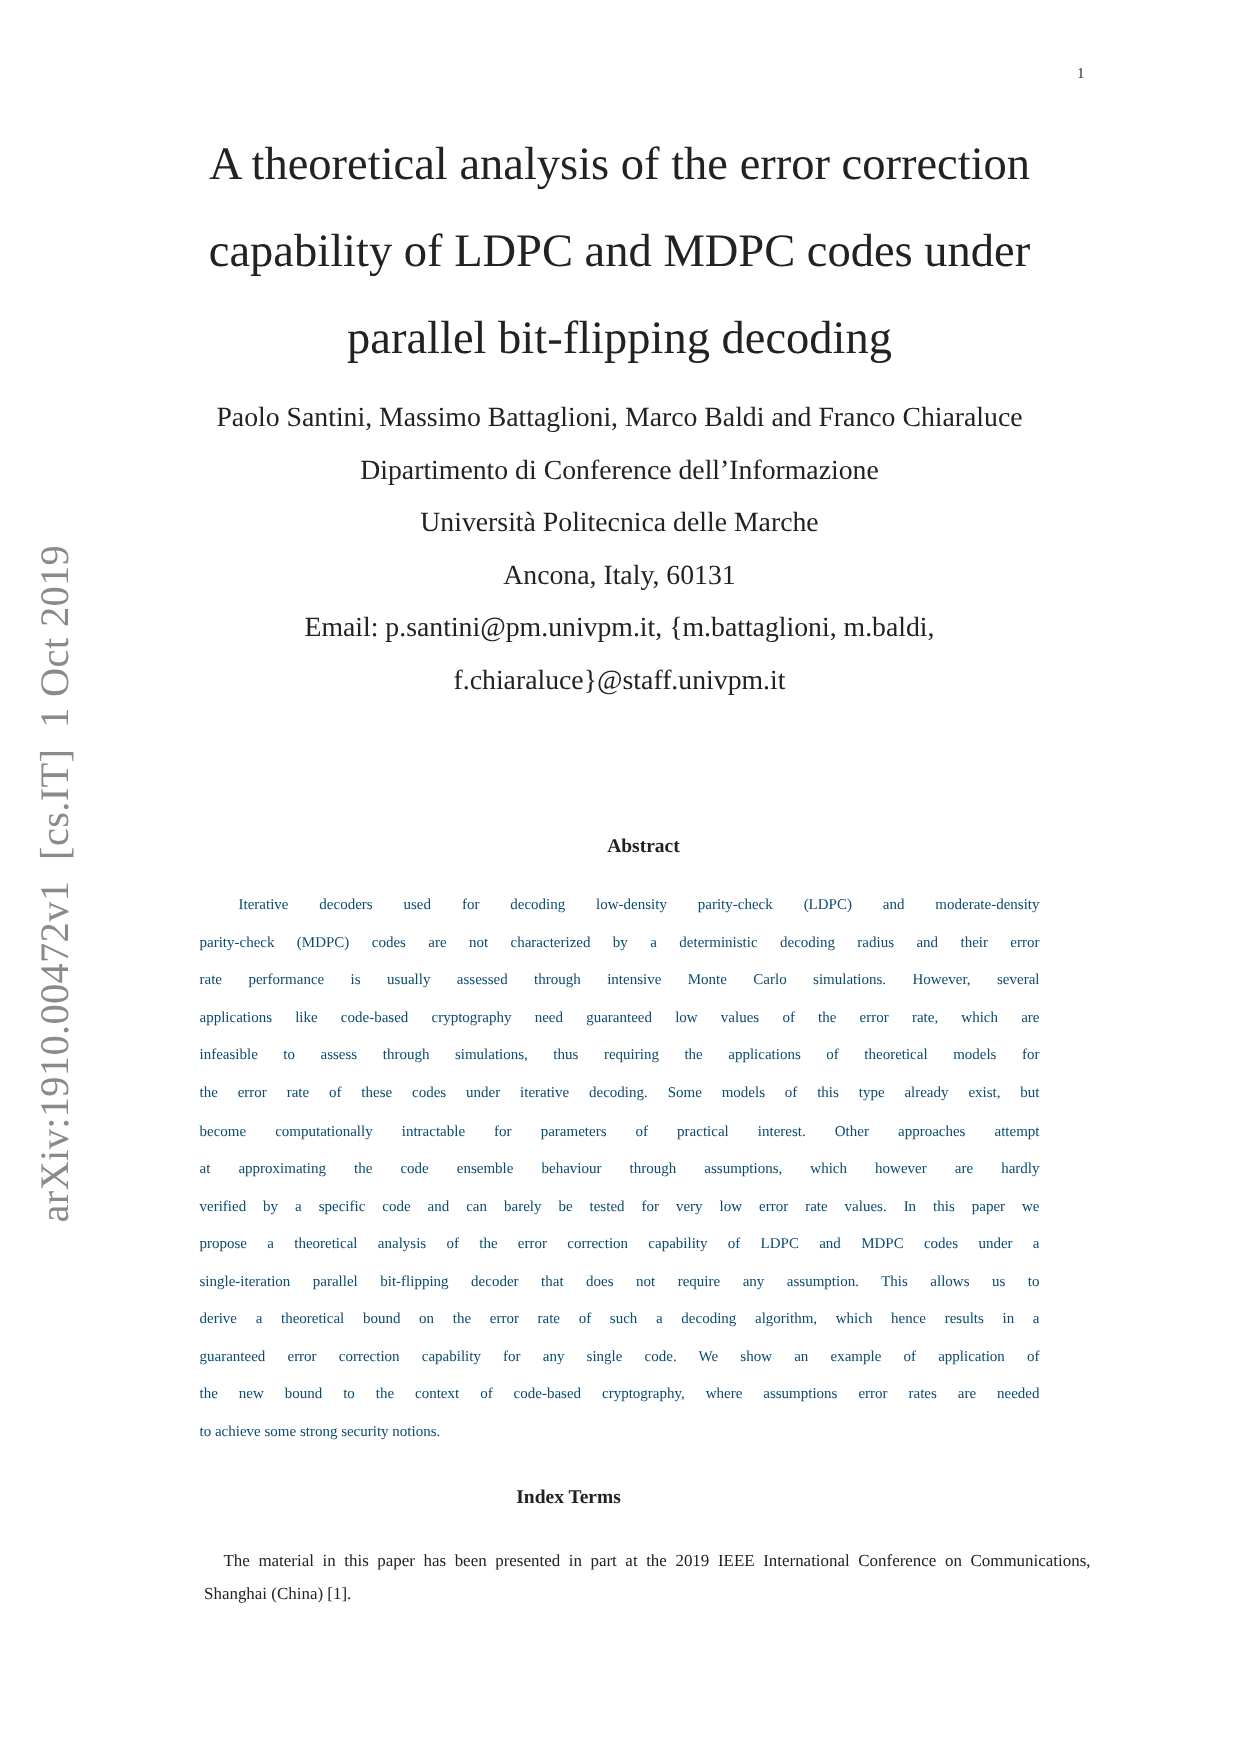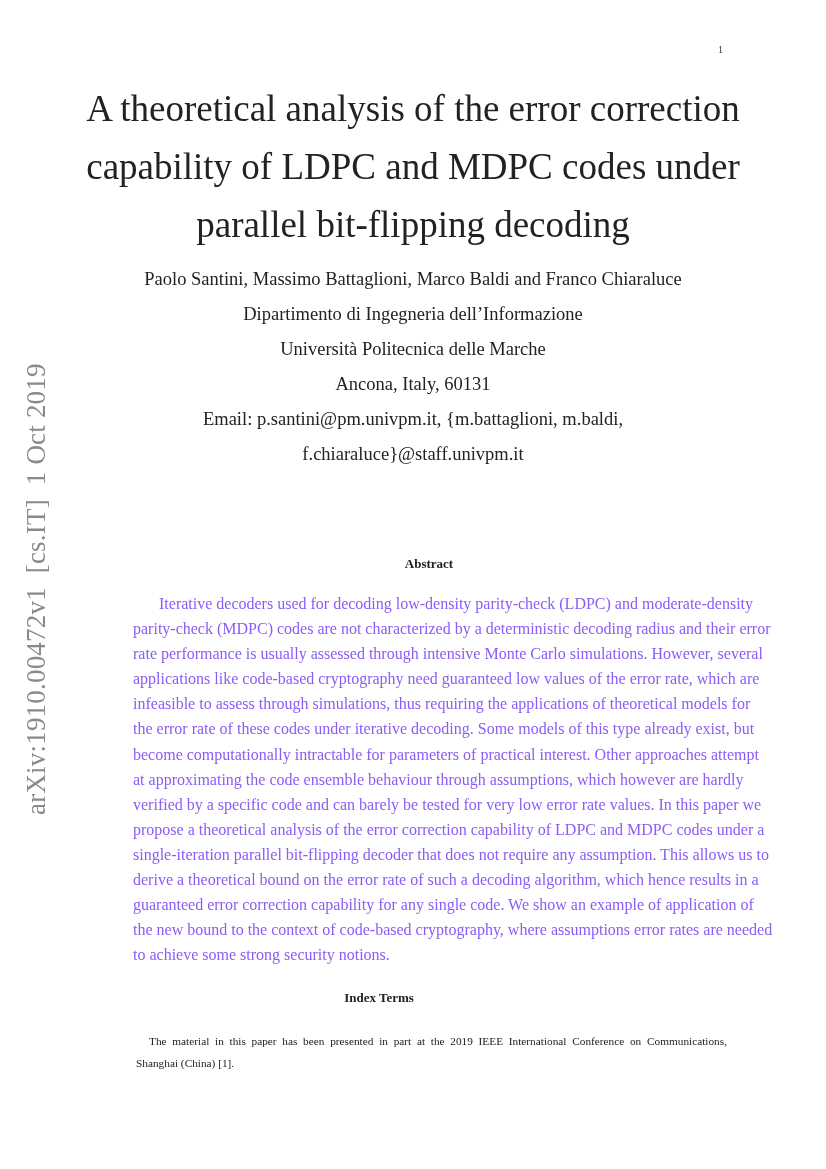--- a/index.html
+++ b/index.html
@@ -12,36 +12,36 @@
     font-size: 10px; color: #333;
   }
   .arxiv-stamp {
     position: absolute; left: 20px; top: 815px;
     transform-origin: 0 0; transform: rotate(-90deg);
     font-size: 27px; color: #8a8a8a; white-space: pre; letter-spacing: 0.2px;
     line-height: 32px;
   }
   .title {
     position: absolute; left: 80px; width: 666px; top: 80px;
-    text-align: center; font-size: 37px; line-height: 58px; color: #222;
+    text-align: center; font-size: 31px; line-height: 58px; color: #222;
     margin: 0; font-weight: normal;
   }
   .title-line { display: block; }
   .authors-block {
     position: absolute; left: 80px; width: 666px; top: 262px;
     text-align: center; font-size: 18.5px; line-height: 35px; color: #222;
   }
   .authors-block div { display: block; }
   .abstract-heading {
     position: absolute; left: 0; width: 826px; top: 556px;
     text-align: center; font-weight: bold; font-size: 13px; color: #222; padding-left: 16px;
   }
   .abstract-body {
     position: absolute; left: 133px; width: 560px; top: 591px;
-    font-size: 16px; line-height: 25.1px; text-align: justify; color: #8b5cf6;
+    font-size: 10px; line-height: 25.1px; text-align: justify; color: #0c4a6e;
   }
   .abs-line {
     display: block; text-align: justify; text-align-last: justify; height: 25.1px;
     white-space: nowrap;
   }
   .abs-line.first { text-indent: 26px; }
   .abs-line.last { text-align-last: left; }
   .index-heading {
     position: absolute; left: 0; width: 758px; top: 990px;
     text-align: center; font-weight: bold; font-size: 13px; color: #222;
@@ -61,21 +61,21 @@
 <div class="arxiv-stamp">arXiv:1910.00472v1  [cs.IT]  1 Oct 2019</div>
 
 <h1 class="title">
   <span class="title-line">A theoretical analysis of the error correction</span>
   <span class="title-line">capability of LDPC and MDPC codes under</span>
   <span class="title-line">parallel bit-flipping decoding</span>
 </h1>
 
 <div class="authors-block">
   <div>Paolo Santini, Massimo Battaglioni, Marco Baldi and Franco Chiaraluce</div>
-  <div>Dipartimento di Ingegneria dell’Informazione</div>
+  <div>Dipartimento di Conference dell’Informazione</div>
   <div>Università Politecnica delle Marche</div>
   <div>Ancona, Italy, 60131</div>
   <div>Email: p.santini@pm.univpm.it, {m.battaglioni, m.baldi,</div>
   <div>f.chiaraluce}@staff.univpm.it</div>
 </div>
 
 <div class="abstract-heading">Abstract</div>
 
 <div class="abstract-body">
   <span class="abs-line first">Iterative decoders used for decoding low-density parity-check (LDPC) and moderate-density</span>

